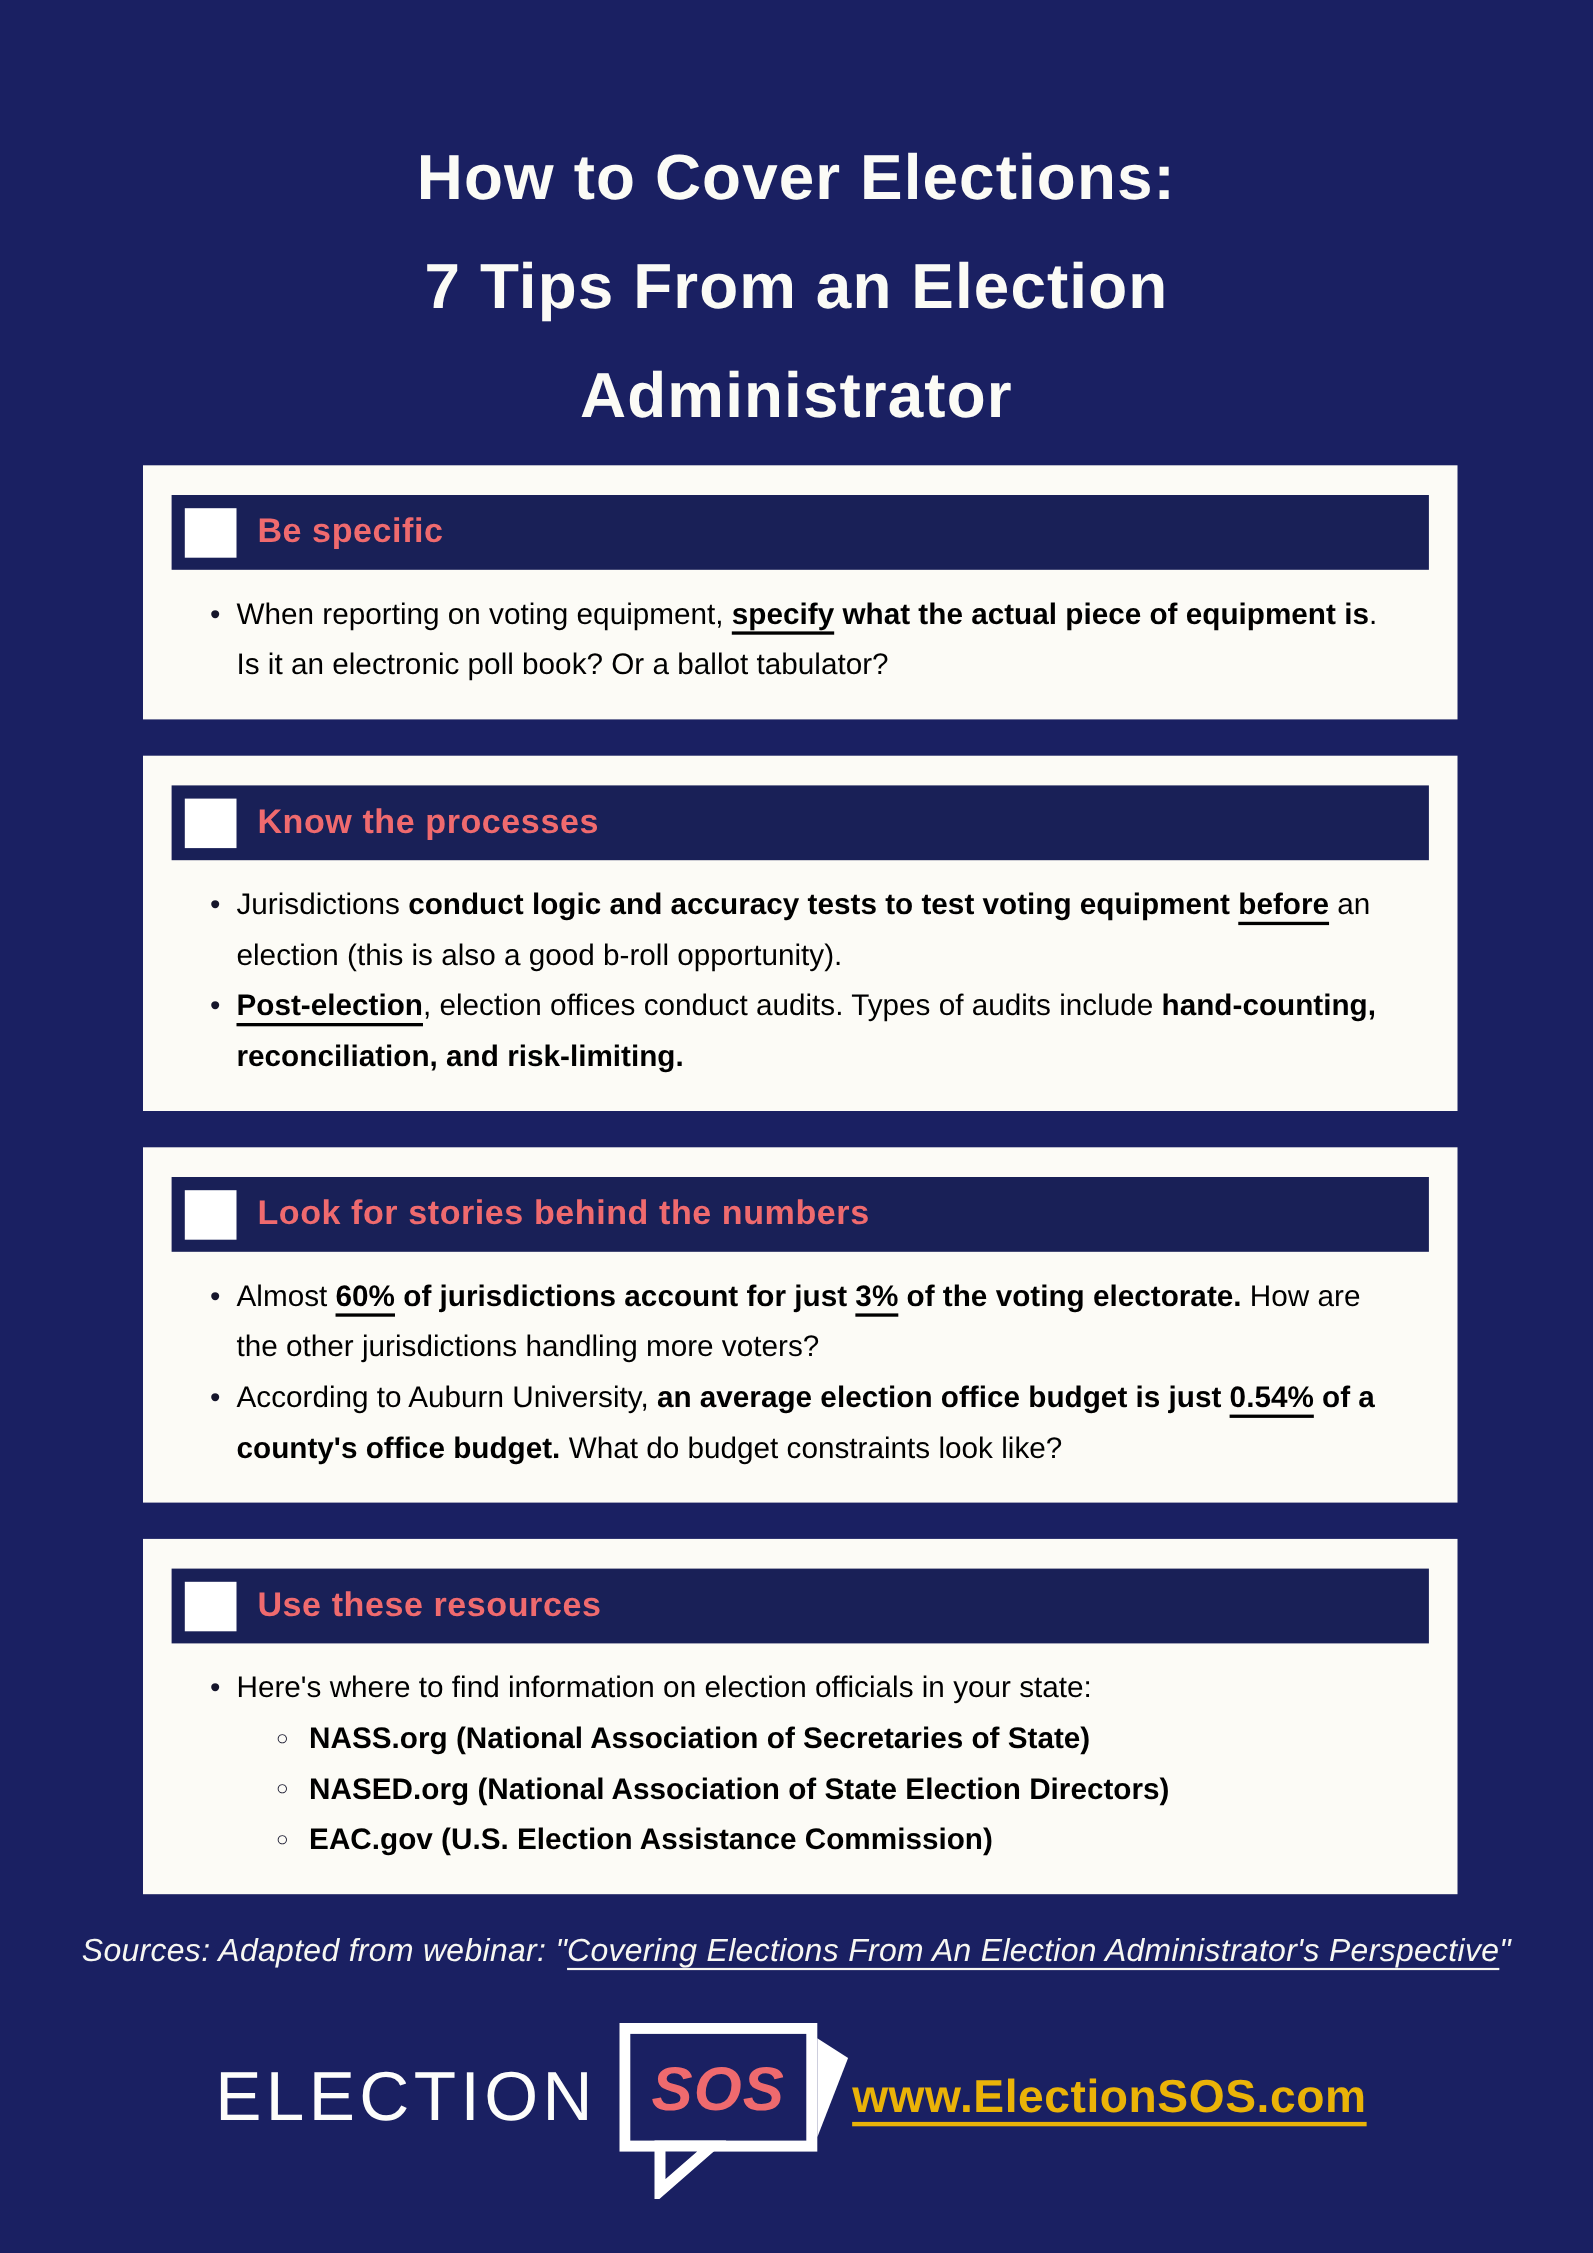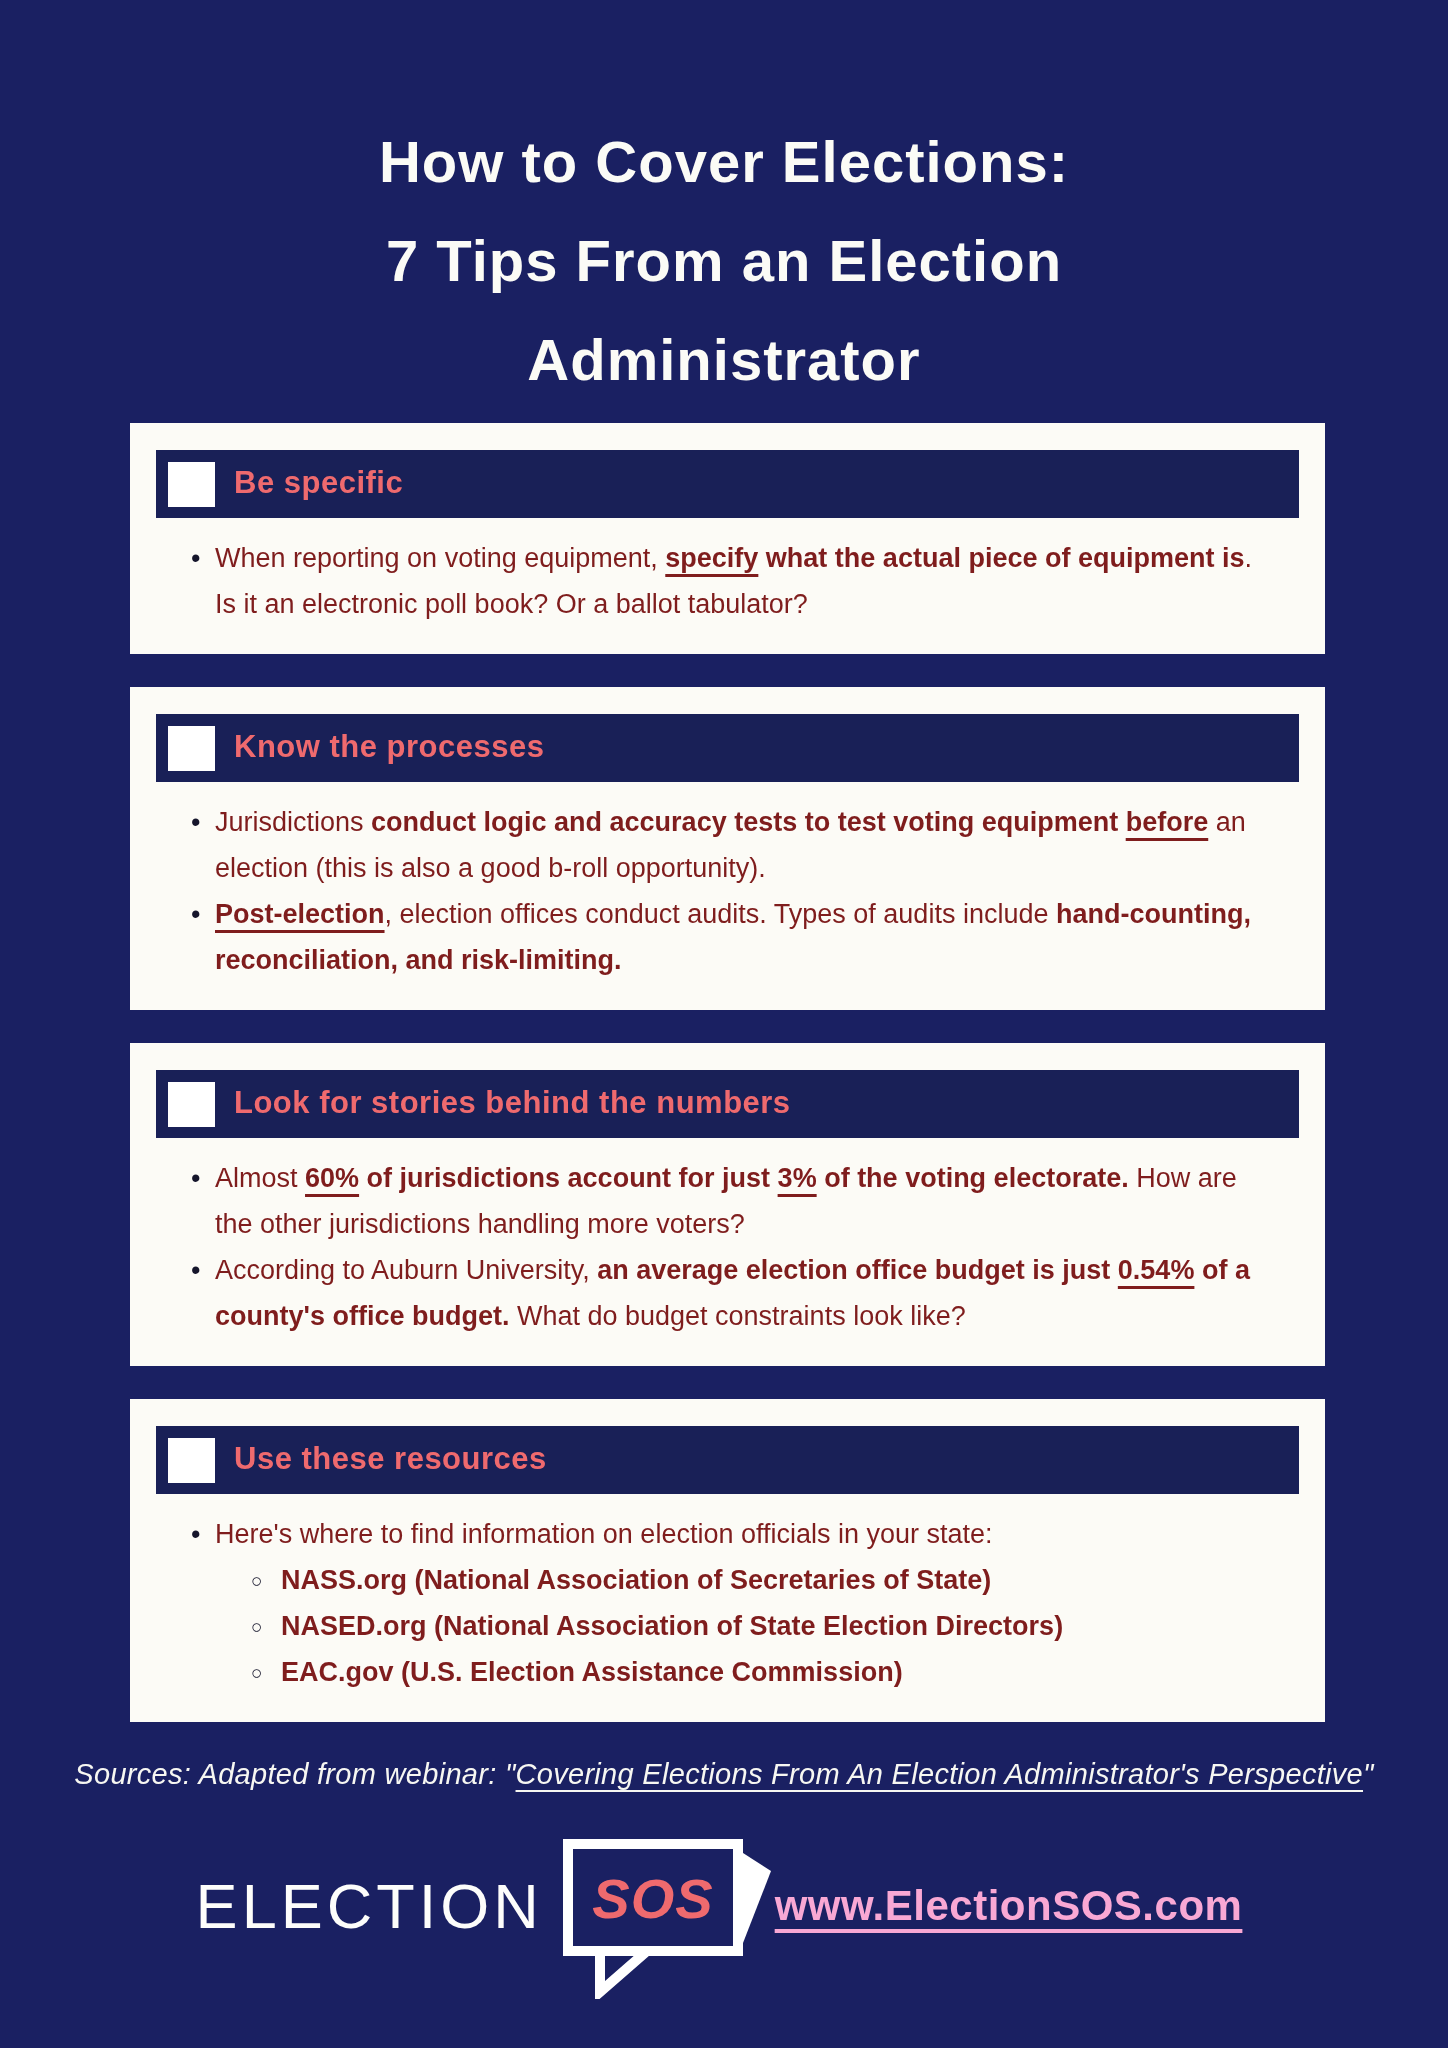--- a/index.html
+++ b/index.html
@@ -50,21 +50,21 @@
     font-size:31px;
     font-weight:700;
     margin-left:19px;
     letter-spacing:0.5px;
     padding-bottom:3px;
   }
   .card-body {
     margin:17px 28px 0 33px;
     font-size:27px;
     line-height:46px;
-    color:#7f1d1d;
+    color:#000000;
   }
   .bullet { position:relative; padding-left:26px; }
   .bullet::before {
     content:"\2022";
     position:absolute; left:2px; top:0;
     color:#15152b;
   }
   .sub-bullet { position:relative; padding-left:30px; margin-left:62px; }
   .sub-bullet::before {
     content:"\25CB";
@@ -96,21 +96,21 @@
   .logo { display:flex; align-items:flex-start; }
   .logo-election {
     color:#fdfdfb;
     font-size:63px;
     font-weight:400;
     letter-spacing:4px;
     line-height:135px;
   }
   .bubble { margin-left:20px; }
   .website {
-    color:#f9a8d4;
+    color:#eab308;
     font-size:42px;
     font-weight:700;
     text-decoration:underline;
     text-decoration-thickness:4px;
     text-underline-offset:9px;
     letter-spacing:0.5px;
     padding-bottom:26px;
   }
 </style>
 </head>

